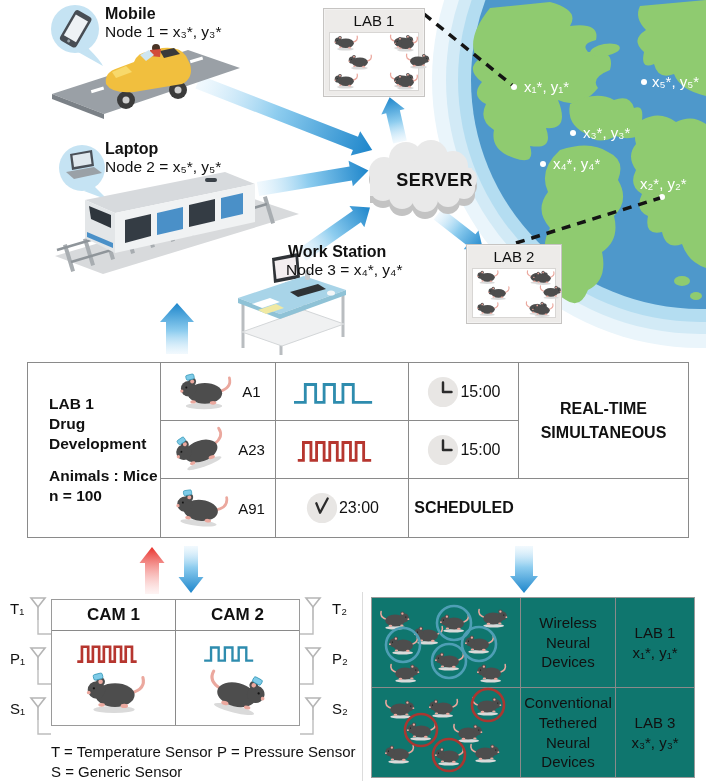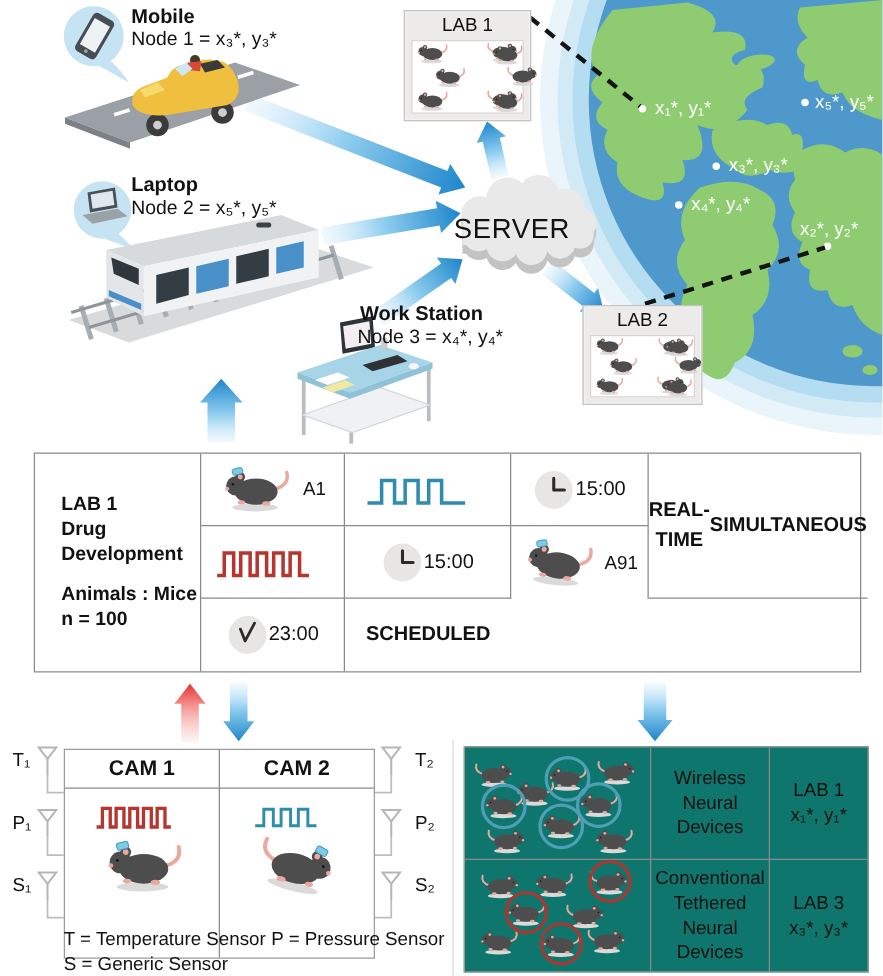--- a/index.html
+++ b/index.html
@@ -9,37 +9,37 @@
   .abs{position:absolute}
   svg{overflow:visible;display:block}
   .lbl-bold{font-weight:bold;font-size:16px;white-space:nowrap}
   .lbl{font-size:15.5px;white-space:nowrap}
   .map-label{position:absolute;color:#fff;font-size:15px;white-space:nowrap}
   
   .labbox{position:absolute;background:#edebe9;border:1px solid #c6c4c2;box-shadow:0 0 0 1px #f3f2f1 inset}
   .labbox .labhead{text-align:center;font-size:15px;padding-top:3px;height:21px}
   .labbox .labinner{position:absolute;left:5px;right:5px;top:23px;bottom:5px;background:#fff;border:1px solid #d8d6d4}
   
-  .server-label{position:absolute;font-weight:normal;font-size:22px;letter-spacing:.5px;text-align:left;width:110px}
+  .server-label{position:absolute;font-weight:bold;font-size:18px;letter-spacing:.5px;text-align:right;width:110px}
   
   .studytable{position:absolute;left:27px;top:362px;width:662px;height:176px;border:1px solid #8a8a8a;
               display:grid;grid-template-columns:133px 115px 133px 110px auto;grid-template-rows:58px 58px auto;background:#fff}
   .tcell{display:flex;align-items:center;justify-content:center}
   .br{border-right:1px solid #8a8a8a}.bb{border-bottom:1px solid #8a8a8a}
   .infocell{grid-row:1/4;grid-column:1;flex-direction:column;align-items:flex-start;justify-content:center;padding-left:21px;
             font-weight:bold;font-size:15.5px;line-height:1.3}
   .infocell .gap{margin-top:11px}
-  .modecell{grid-row:1/3;grid-column:5;flex-direction:row;font-weight:bold;font-size:16px;line-height:1.45;text-align:center}
+  .modecell{grid-row:1/3;grid-column:5;flex-direction:column;font-weight:bold;font-size:16px;line-height:1.45;text-align:center}
   .schedcell{font-weight:bold;font-size:16px}
   .mousecell{gap:9px}
   .mouse-id{font-size:15px}
   .timecell{font-size:16px}
   .drugtext{font-size:15px}
   
-  .campanel{position:absolute;left:51px;top:599px;width:249px;height:168px;border:1px solid #9a9a9a;background:#fff;
+  .campanel{position:absolute;left:51px;top:599px;width:249px;height:127px;border:1px solid #9a9a9a;background:#fff;
             display:grid;grid-template-columns:124px auto;grid-template-rows:31px auto}
   .camhead{display:flex;align-items:center;justify-content:center;font-weight:bold;font-size:17px}
   .cambody{display:flex;flex-direction:column;align-items:center;justify-content:flex-start;padding-top:7px;gap:4px}
   .sensor-label{position:absolute;font-size:15px;white-space:nowrap}
   .legend{position:absolute;font-size:15px;white-space:nowrap}
   
   .devpanel{position:absolute;left:371px;top:597px;width:324px;height:181px;border:1px solid #9a9a9a;background:#0f766e;
             display:grid;grid-template-columns:149px 95px auto;grid-template-rows:90px auto}
   .devtext{display:flex;flex-direction:column;align-items:center;justify-content:center;font-size:15px;line-height:1.32;text-align:center}
   .divider-v{position:absolute;left:362px;top:592px;width:1px;height:189px;background:#dcdcdc}
@@ -337,20 +337,28 @@
         <circle cx="18" cy="18" r="16" fill="#e8e6e4"></circle>
         <path d="M18,18 V8 M18,18 H27" stroke="#2b2b2b" stroke-width="2.6" stroke-linecap="round" fill="none"></path>
       </svg>
       <span>15:00</span>
     </div>
     <div class="tcell modecell bb">
       <div>REAL-TIME</div>
       <div>SIMULTANEOUS</div>
     </div>
 
+    <div class="tcell mousecell br bb">
+      <svg width="58" height="37" viewBox="0 0 64 40">
+        <g transform="rotate(-20 32 22)">
+            <use href="#mouse-dev"></use>
+          </g>
+      </svg>
+      <span class="mouse-id">A23</span>
+    </div>
     <div class="tcell br bb">
       <svg width="104" height="32" viewBox="0 0 110 34">
         <path d="M8,28 h6 v-19 h8 v19 h6 v-19 h8 v19 h6 v-19 h8 v19 h6 v-19 h8 v19 h6 v-19 h8 v19 h8" fill="none" stroke="#b6362f" stroke-width="3"></path>
       </svg>
     </div>
     <div class="tcell timecell br bb">
       <svg width="34" height="34" viewBox="0 0 36 36">
         <circle cx="18" cy="18" r="16" fill="#e8e6e4"></circle>
         <path d="M18,18 V8 M18,18 H27" stroke="#2b2b2b" stroke-width="2.6" stroke-linecap="round" fill="none"></path>
       </svg>

